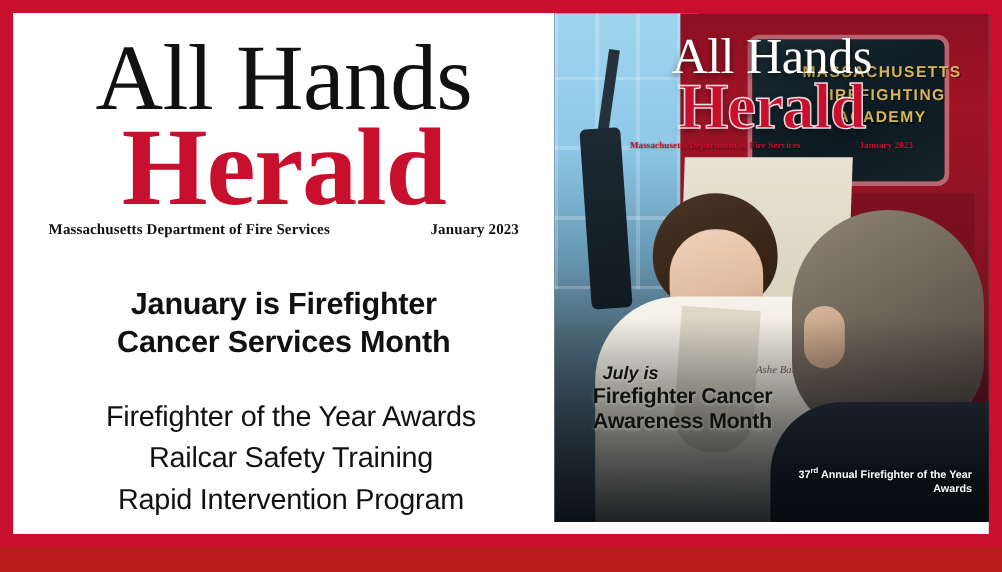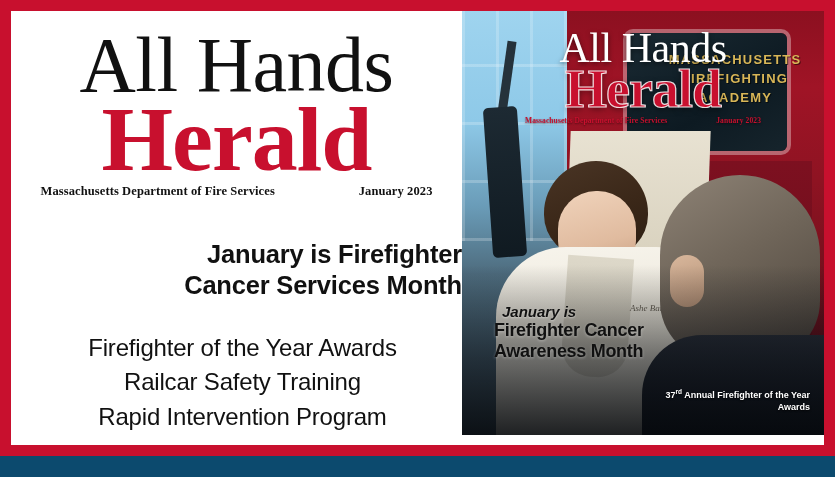--- a/index.html
+++ b/index.html
@@ -4,21 +4,21 @@
 <style>
   html, body {
     margin: 0;
     padding: 0;
     background: #ffffff;
   }
   #stage {
     position: relative;
     width: 835px;
     height: 477px;
-    background: #0c4a6e;
+    background: #b91c1c;
     overflow: hidden;
     font-family: "Liberation Sans", sans-serif;
   }
 
   
   .frame {
     position: absolute;
     left: 0;
     top: 0;
     width: 835px;
@@ -83,21 +83,21 @@
     font-size: 12.5px;
     color: #111111;
     letter-spacing: 0.1px;
   }
 
   .headline {
     position: absolute;
     left: 0;
     top: 228px;
     width: 451px;
-    text-align: right;
+    text-align: center;
     font-family: "Liberation Sans", sans-serif;
     font-weight: bold;
     font-size: 25.5px;
     line-height: 1.22;
     color: #111111;
     letter-spacing: -0.2px;
   }
 
   .toc {
     position: absolute;
@@ -471,21 +471,21 @@
     <div class="cover-mast">
       <div class="cm-line1">All Hands</div>
       <div class="cm-line2">Herald</div>
       <div class="cm-sub">
         <span>Massachusetts Department of Fire Services</span>
         <span>January 2023</span>
       </div>
     </div>
 
     <div class="cover-headline">
-      <div class="ch-kicker">January is</div>
+      <div class="ch-kicker">July is</div>
       <div class="ch-main">
         <div>Firefighter Cancer</div>
         <div>Awareness Month</div>
       </div>
     </div>
 
     <div class="cover-blurbs">
       <div class="blurb">
         <span>37</span><sup>rd</sup><span> Annual Firefighter of the Year Awards</span>
       </div>

